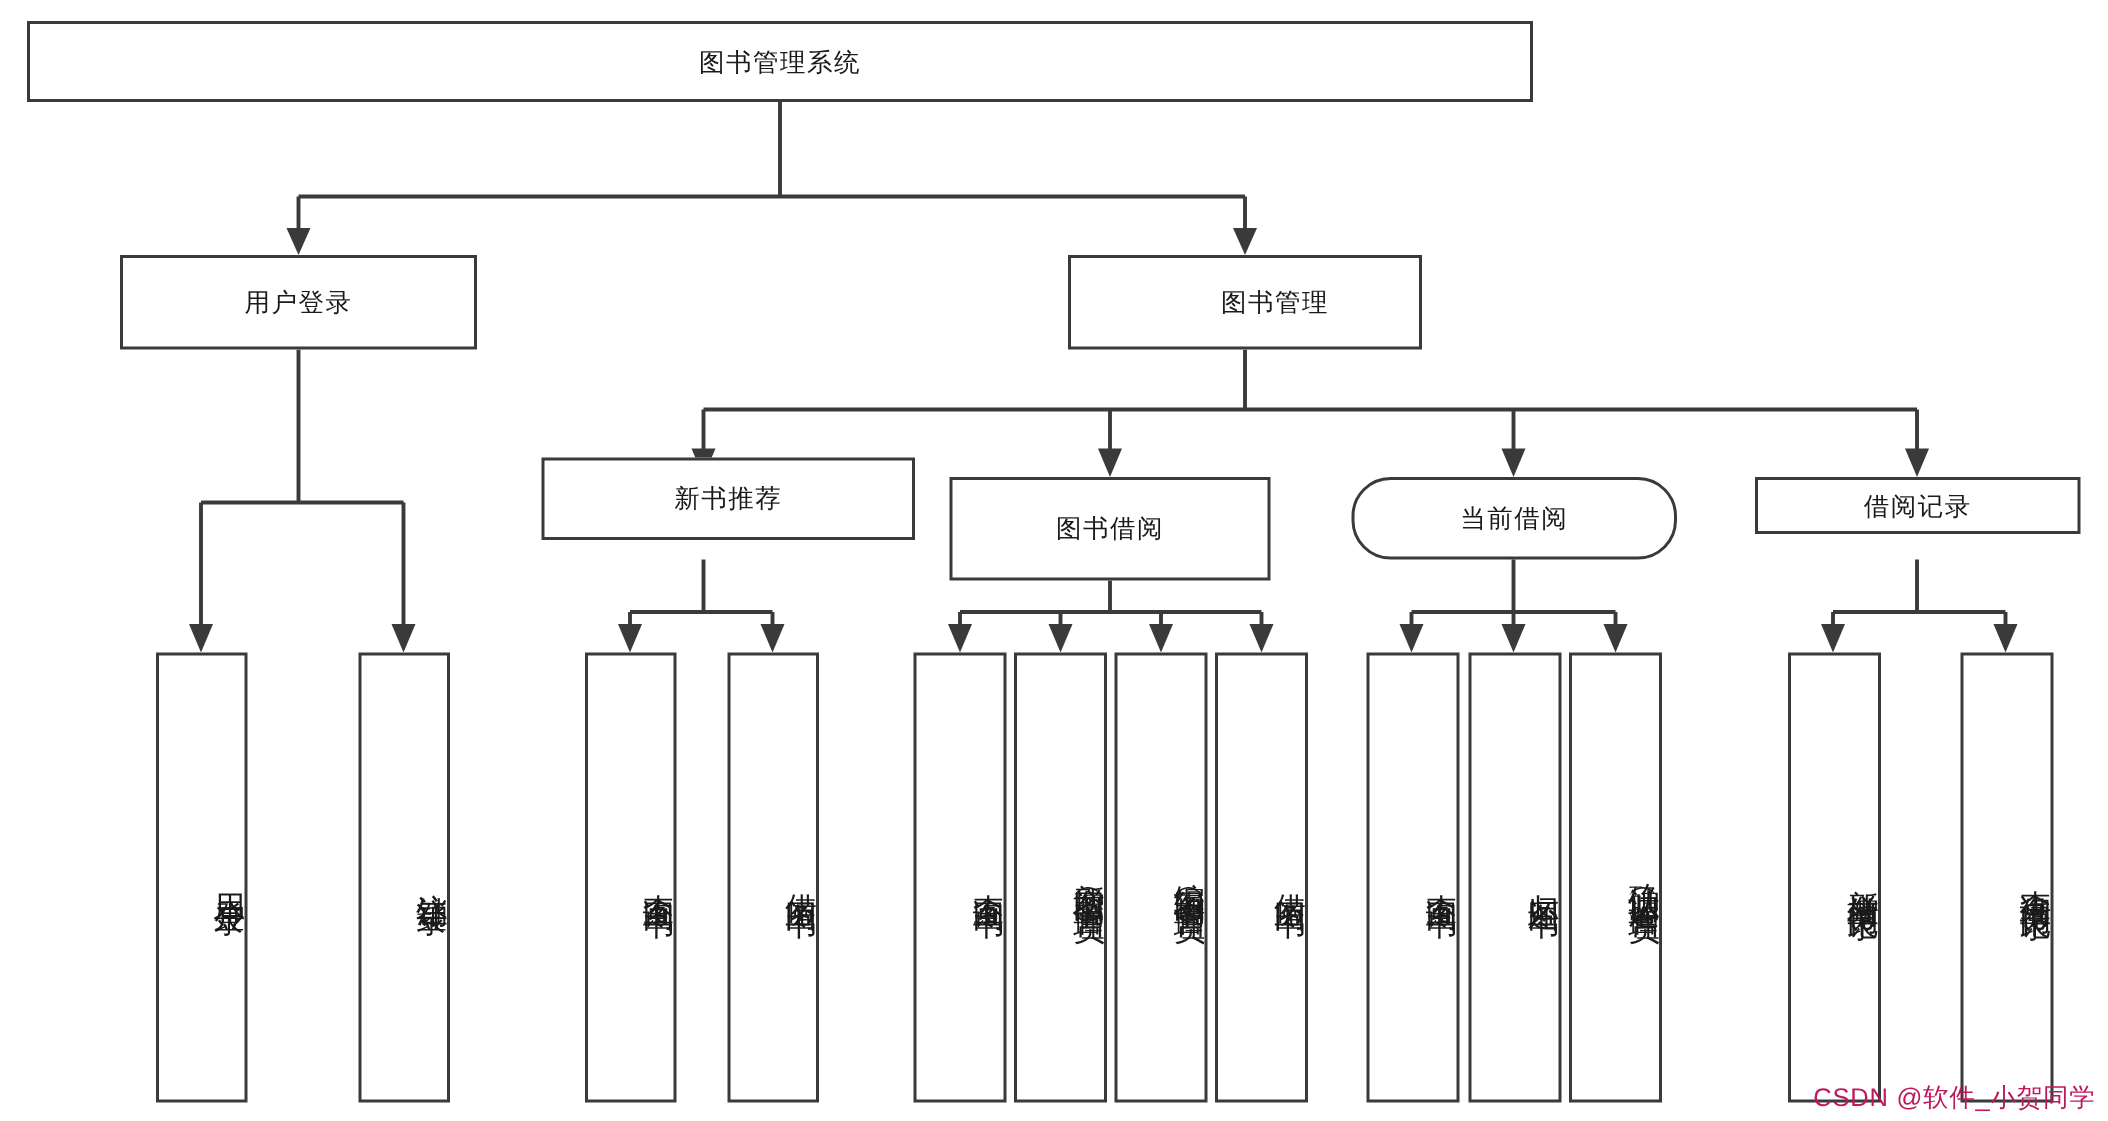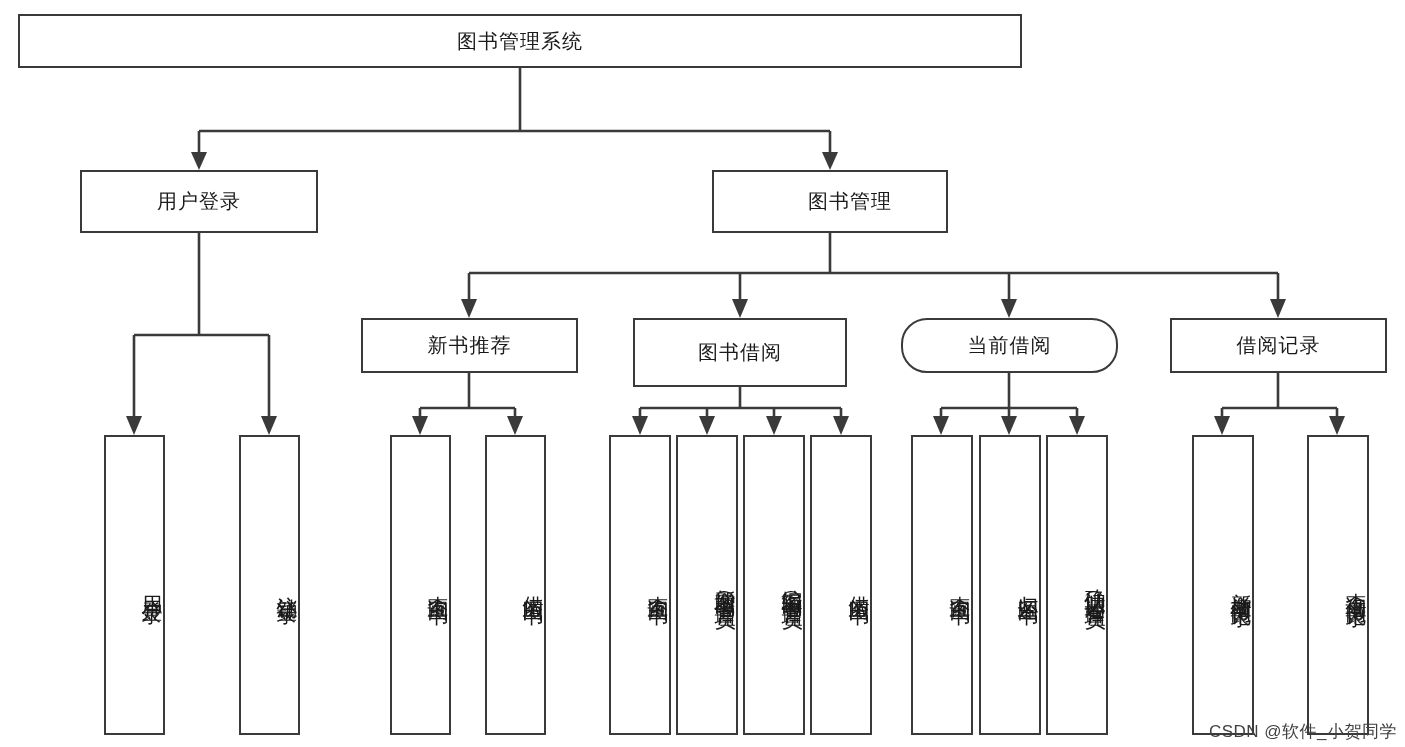--- a/index.html
+++ b/index.html
@@ -15,21 +15,21 @@
     position:absolute;
     box-sizing:border-box;
     border:2.5px solid #3a3a3a;
     background:#ffffff;
     display:flex;
     align-items:center;
     justify-content:center;
     color:#1a1a1a;
   }
   .node.h{
-    font-size:20px;
+    font-size:17px;
     letter-spacing:1px;
     font-family:Liberation Serif, serif;
   }
   .node.v{
     writing-mode:vertical-rl;
     text-orientation:upright;
     font-size:21px;
     letter-spacing:3px;
     line-height:1.05;
     padding-top:10px;
@@ -37,21 +37,21 @@
     align-items:flex-start;
     justify-content:center;
   }
   .node.v.topalign{align-items:flex-start;}
   .root{border-width:2.5px;}
   .watermark{
     position:absolute;
     right:8px;
     bottom:4px;
     font-size:17px;
-    color:#404040;
+    color:#be185d;
     letter-spacing:0.5px;
     white-space:nowrap;
     pointer-events:none;
   }
   svg.links{position:absolute;left:0;top:0;width:1405px;height:747px;pointer-events:none;}
   svg.links line, svg.links path{stroke:#3a3a3a;stroke-width:2.6;fill:none;}
   svg.links polygon{fill:#3a3a3a;}
 </style>
 </head>
 <body>
@@ -127,30 +127,30 @@
     <span>图书管理系统</span>
   </div>
 
   <div class="node h" style="left:80px;top:170px;width:238px;height:63px;">
     <span>用户登录</span>
   </div>
   <div class="node h" style="left:712px;top:170px;width:236px;height:63px;padding-left:40px;">
     <span>图书管理</span>
   </div>
 
-  <div class="node h" style="left:361px;top:318px;width:217px;height:55px;">
+  <div class="node h" style="left:361px;top:305px;width:249px;height:55px;">
     <span>新书推荐</span>
   </div>
   <div class="node h" style="left:633px;top:318px;width:214px;height:69px;">
     <span>图书借阅</span>
   </div>
   <div class="node h" style="left:901px;top:318px;width:217px;height:55px;border-radius:26px;">
     <span>当前借阅</span>
   </div>
-  <div class="node h" style="left:1170px;top:318px;width:217px;height:55px;">
+  <div class="node h" style="left:1170px;top:318px;width:217px;height:38px;">
     <span>借阅记录</span>
   </div>
 
   <div class="node v" style="left:104px;top:435px;width:61px;height:300px;">
     <span>用户登录</span>
   </div>
   <div class="node v" style="left:239px;top:435px;width:61px;height:300px;">
     <span>注销登录</span>
   </div>
 

